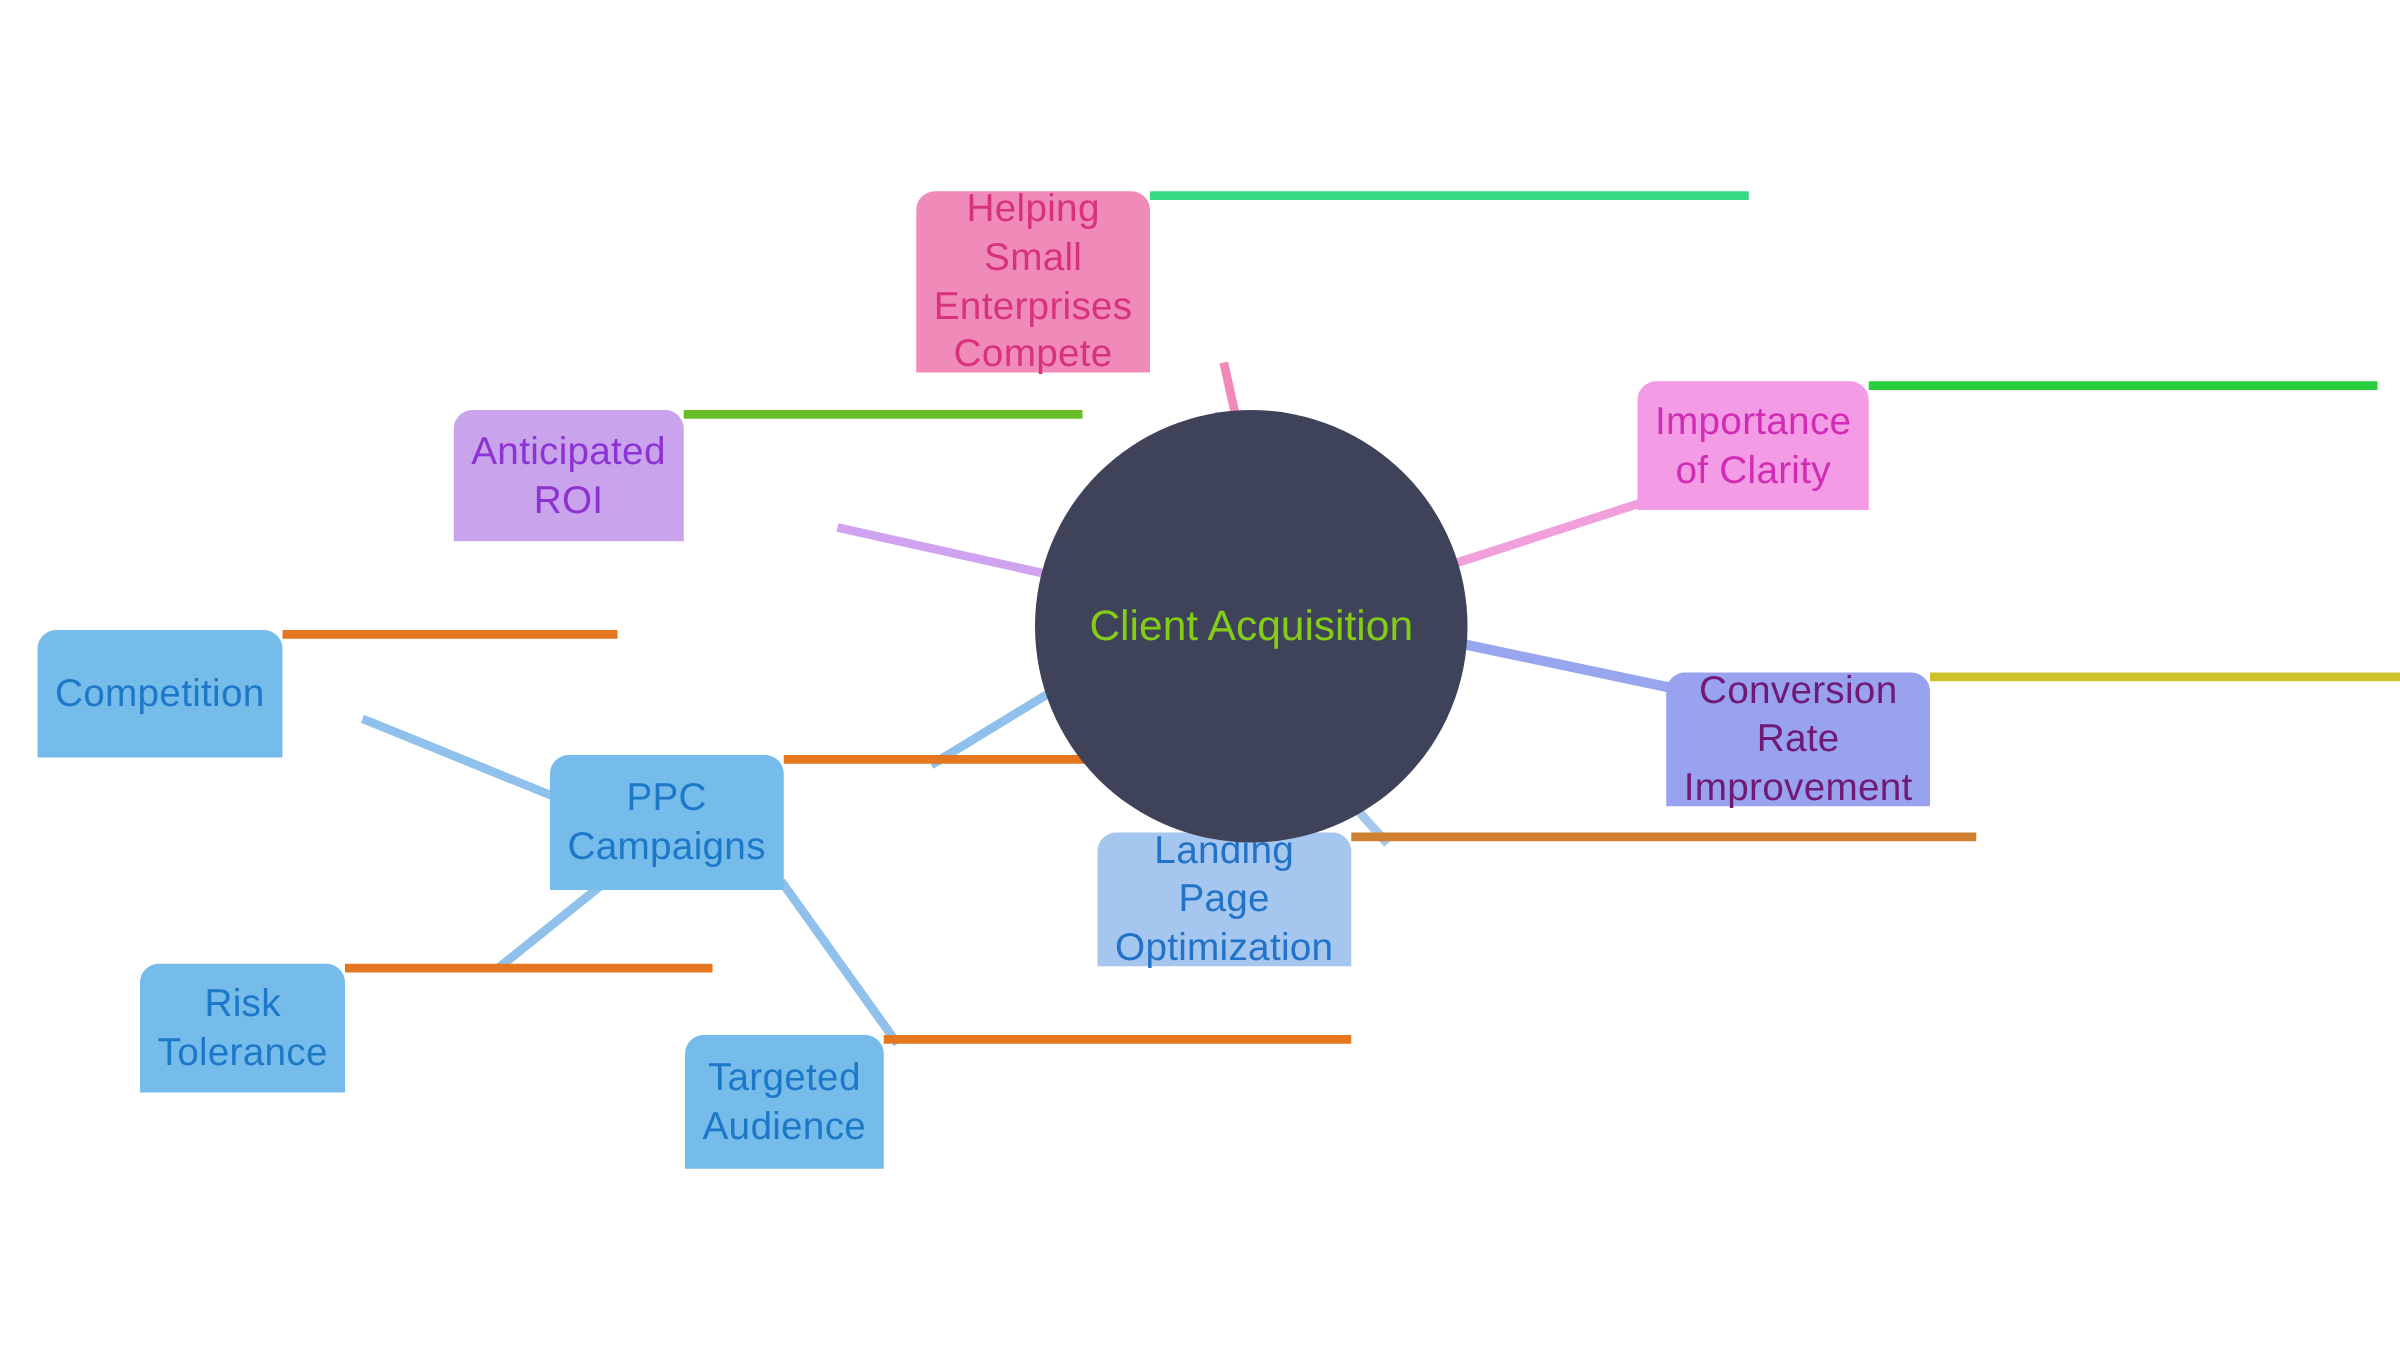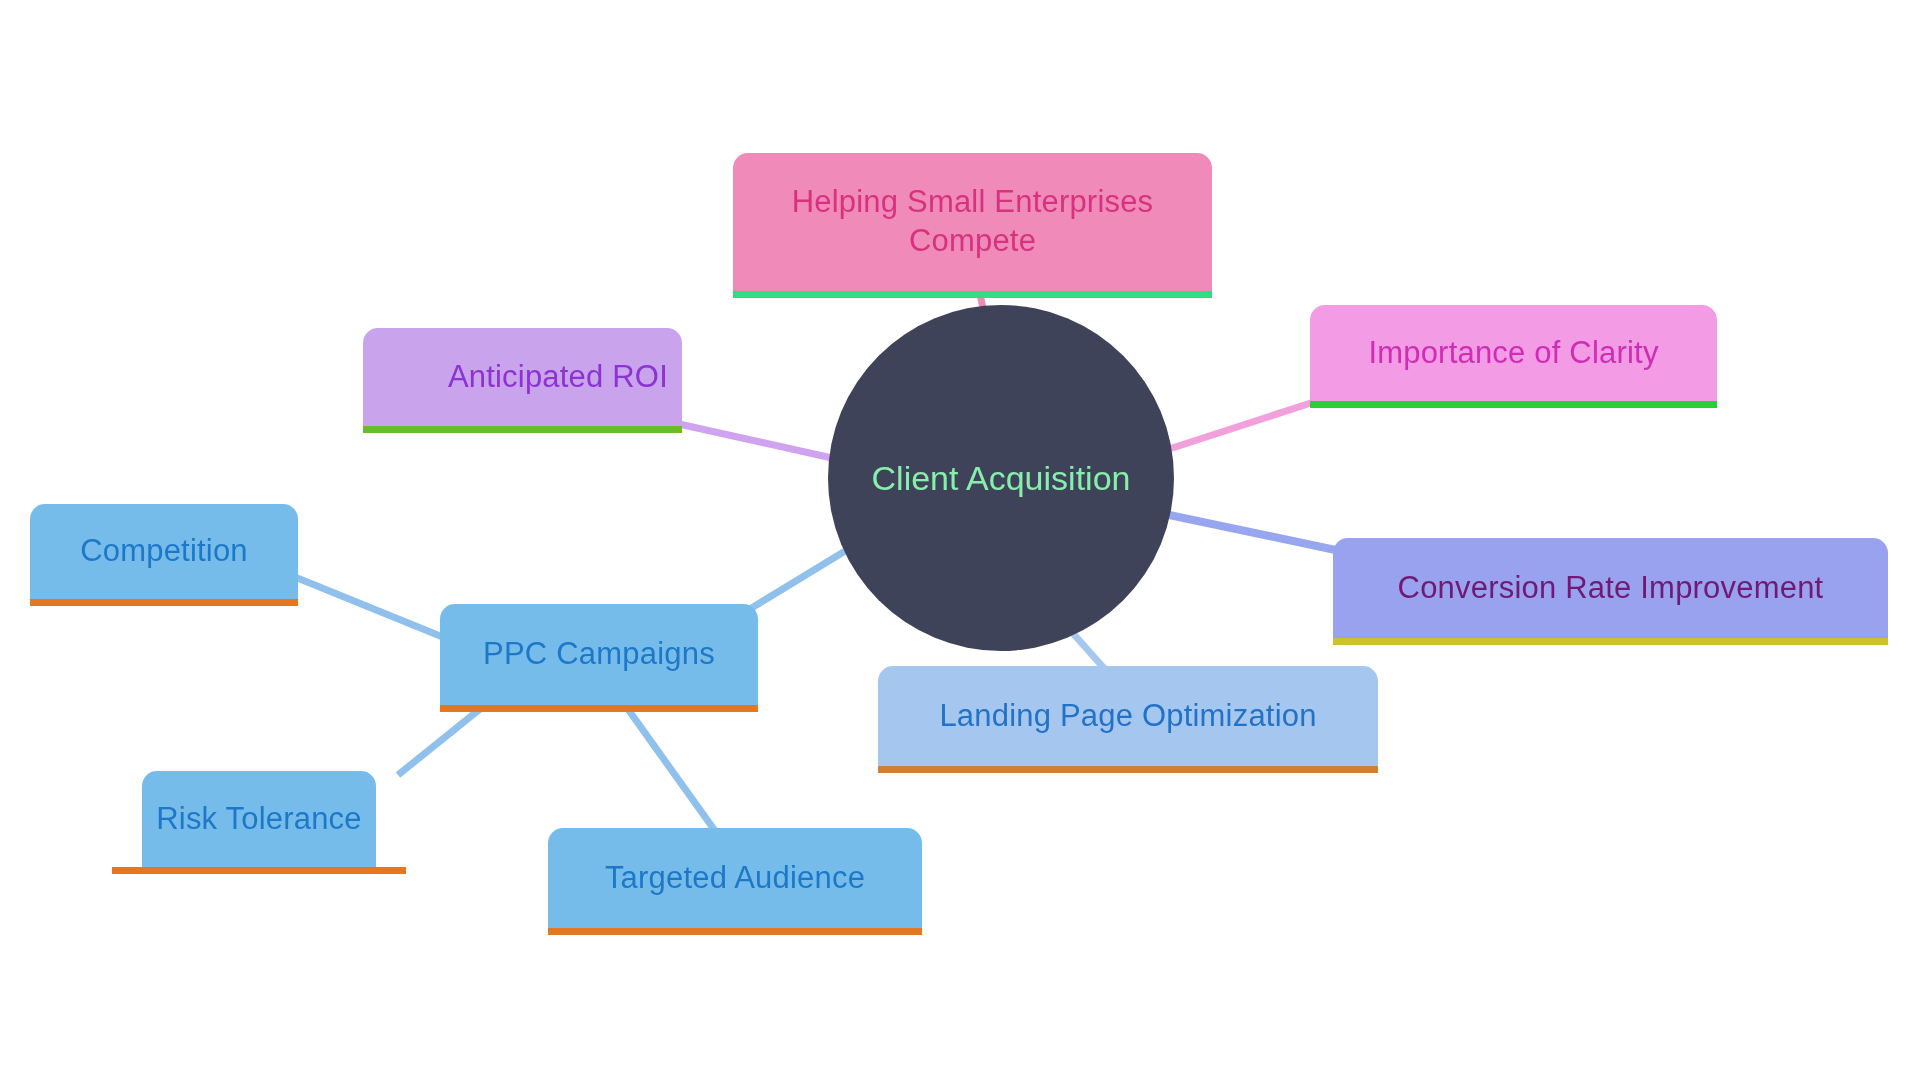--- a/index.html
+++ b/index.html
@@ -19,21 +19,21 @@
     position: absolute;
     left: 0;
     top: 0;
     width: 1920px;
     height: 1080px;
     display: block;
   }
   .node {
     position: absolute;
     display: flex;
-    flex-direction: column;
+    flex-direction: row;
     box-sizing: border-box;
     cursor: pointer;
   }
   .node-body {
     flex: 1 1 auto;
     display: flex;
     align-items: center;
     justify-content: center;
     text-align: center;
     border-radius: 15px 15px 0 0;
@@ -108,29 +108,29 @@
           <span>PPC Campaigns</span>
         </div>
         <div class="node-underline" style="background: rgb(228, 119, 31);"></div>
       </div>
       <div class="node" style="left: 30px; top: 504px; width: 268px; height: 102px;">
         <div class="node-body" style="background: rgb(118, 188, 235); color: rgb(30, 120, 200); font-size: 31px;">
           <span>Competition</span>
         </div>
         <div class="node-underline" style="background: rgb(228, 119, 31);"></div>
       </div>
-      <div class="node" style="left: 112px; top: 771px; width: 294px; height: 103px; align-items: center;">
+      <div class="node" style="left: 112px; top: 771px; width: 294px; height: 103px;">
         <div class="node-body" style="background: rgb(118, 188, 235); color: rgb(30, 120, 200); font-size: 31px;">
           <span>Risk Tolerance</span>
         </div>
         <div class="node-underline" style="background: rgb(228, 119, 31);"></div>
       </div>
       <div class="node" style="left: 548px; top: 828px; width: 374px; height: 107px;">
         <div class="node-body" style="background: rgb(118, 188, 235); color: rgb(30, 120, 200); font-size: 31px;">
           <span>Targeted Audience</span>
         </div>
         <div class="node-underline" style="background: rgb(228, 119, 31);"></div>
       </div>
     </div>
-  <div class="center-node" id="center-node" style="left: 828px; top: 305px; width: 346px; height: 346px; background: rgb(62, 67, 89); color: #86efac; font-size: 34px; text-align: right;">
+  <div class="center-node" id="center-node" style="left: 828px; top: 328px; width: 346px; height: 346px; background: rgb(62, 67, 89); color: #84cc16; font-size: 34px; text-align: right;">
     <span>Client Acquisition</span>
   </div>
 </div>
 
 </body></html>

